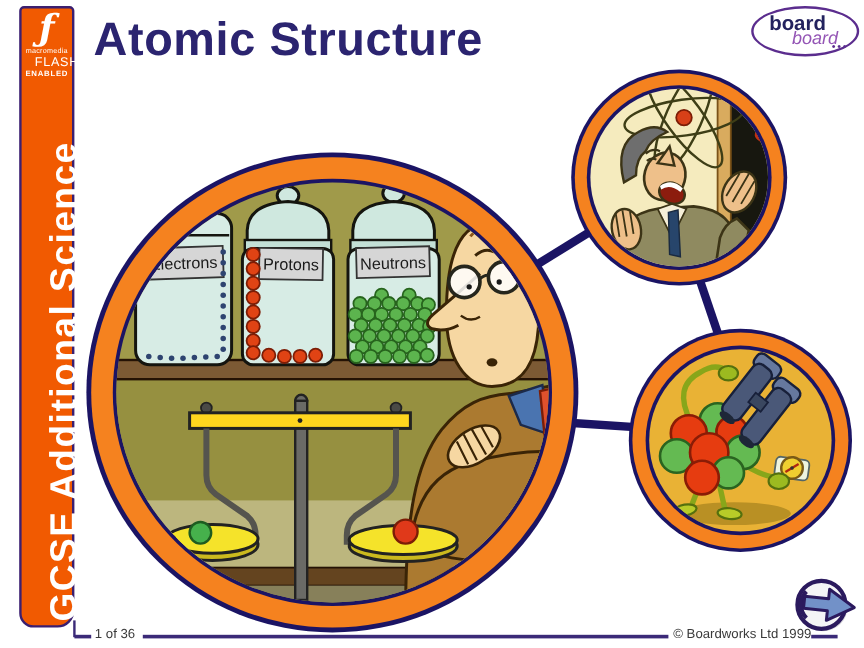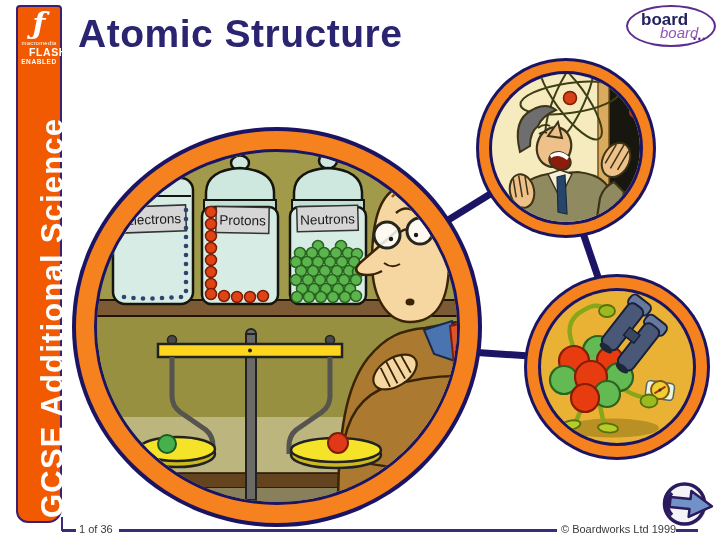--- a/index.html
+++ b/index.html
@@ -5,21 +5,21 @@
   html,body{margin:0;padding:0;background:#fff;}
   .stage{position:relative;width:720px;height:540px;background:#ffffff;overflow:hidden;
          font-family:"Liberation Sans",sans-serif;}
   .art{position:absolute;left:0;top:0;width:720px;height:540px;}
   
   .sidebar{position:absolute;left:16px;top:5px;width:46px;height:518px;box-sizing:border-box;
            background:#f15a01;border:2.5px solid #3b1f70;border-radius:4px 4px 14px 12px;}
   .flash{position:absolute;top:2px;left:0;right:0;text-align:center;color:#fff;line-height:1.1;}
   .fl-glyph{font-family:"DejaVu Serif",serif;font-style:italic;font-weight:bold;font-size:30px;line-height:30px;}
   .fl-brand{font-size:6px;letter-spacing:.2px;margin-top:1px;}
-  .fl-name{font-size:10.5px;font-weight:bold;letter-spacing:.6px;padding-left:11px;}
+  .fl-name{font-size:10.5px;font-weight:normal;letter-spacing:.6px;padding-left:11px;}
   .fl-status{font-size:6.5px;font-weight:bold;letter-spacing:.6px;}
   .vlabel{position:absolute;left:14px;top:511px;width:452px;height:42px;line-height:42px;
           transform-origin:0 0;transform:rotate(-90deg);
           font-size:31px;font-weight:bold;letter-spacing:1.2px;color:#fff;white-space:nowrap;}
   
   .title{position:absolute;left:78px;top:12px;margin:0;font-size:39px;font-weight:bold;
          color:#2b2470;letter-spacing:0.5px;}
   
   .logo{position:absolute;left:626px;top:5px;width:90px;height:42px;background:#fff;
         border:2.5px solid #5b2d8e;border-radius:50%;box-sizing:border-box;}

